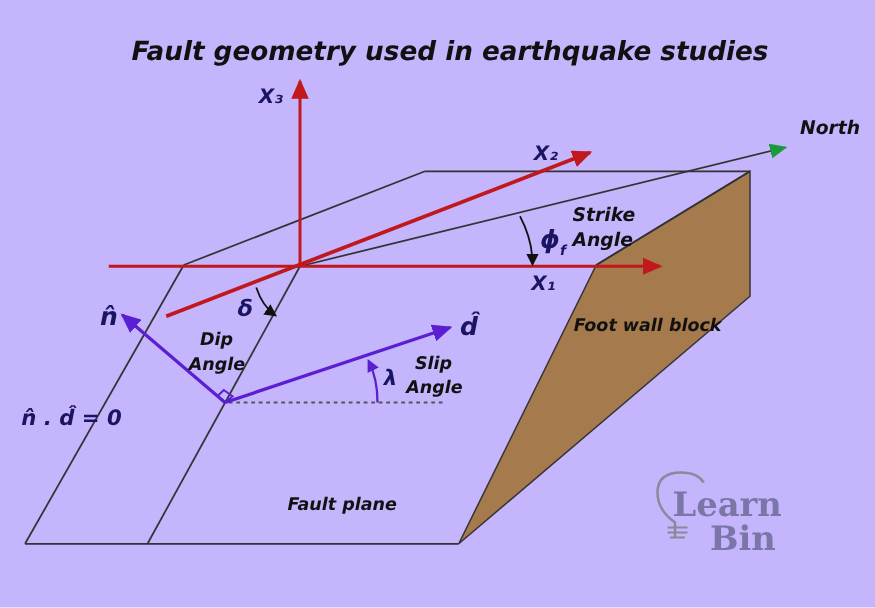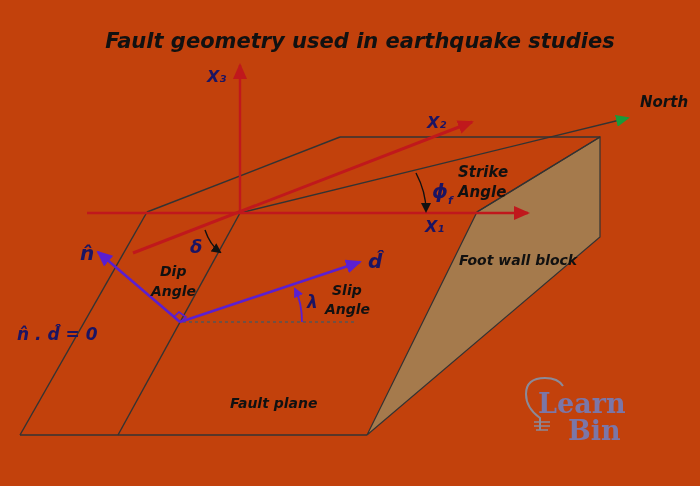--- a/index.html
+++ b/index.html
@@ -1,16 +1,16 @@
 <!DOCTYPE html>
 <html><head>
   <meta charset="utf-8">
   <style>
     html, body { margin: 0; padding: 0; background: #ffffff; }
-    .canvas { position: relative; width: 700px; height: 486px; background: #c2410c; overflow: hidden; }
+    .canvas { position: relative; width: 700px; height: 486px; background: #c4b5fd; overflow: hidden; }
     svg { position: absolute; left: 0; top: 0; }
     .title { font-family: "DejaVu Sans", sans-serif; font-style: italic; font-weight: bold; font-size: 21px; fill: #111111; }
     .lbl-dark { font-family: "DejaVu Sans", sans-serif; font-style: italic; font-weight: bold; fill: #1b1463; }
     .lbl-black { font-family: "DejaVu Sans", sans-serif; font-style: italic; font-weight: bold; fill: #111111; }
     .logo { font-family: "DejaVu Serif", serif; font-weight: bold; fill: #7b76a8; }
   </style>
 </head>
 <body>
 
 <div class="canvas">

